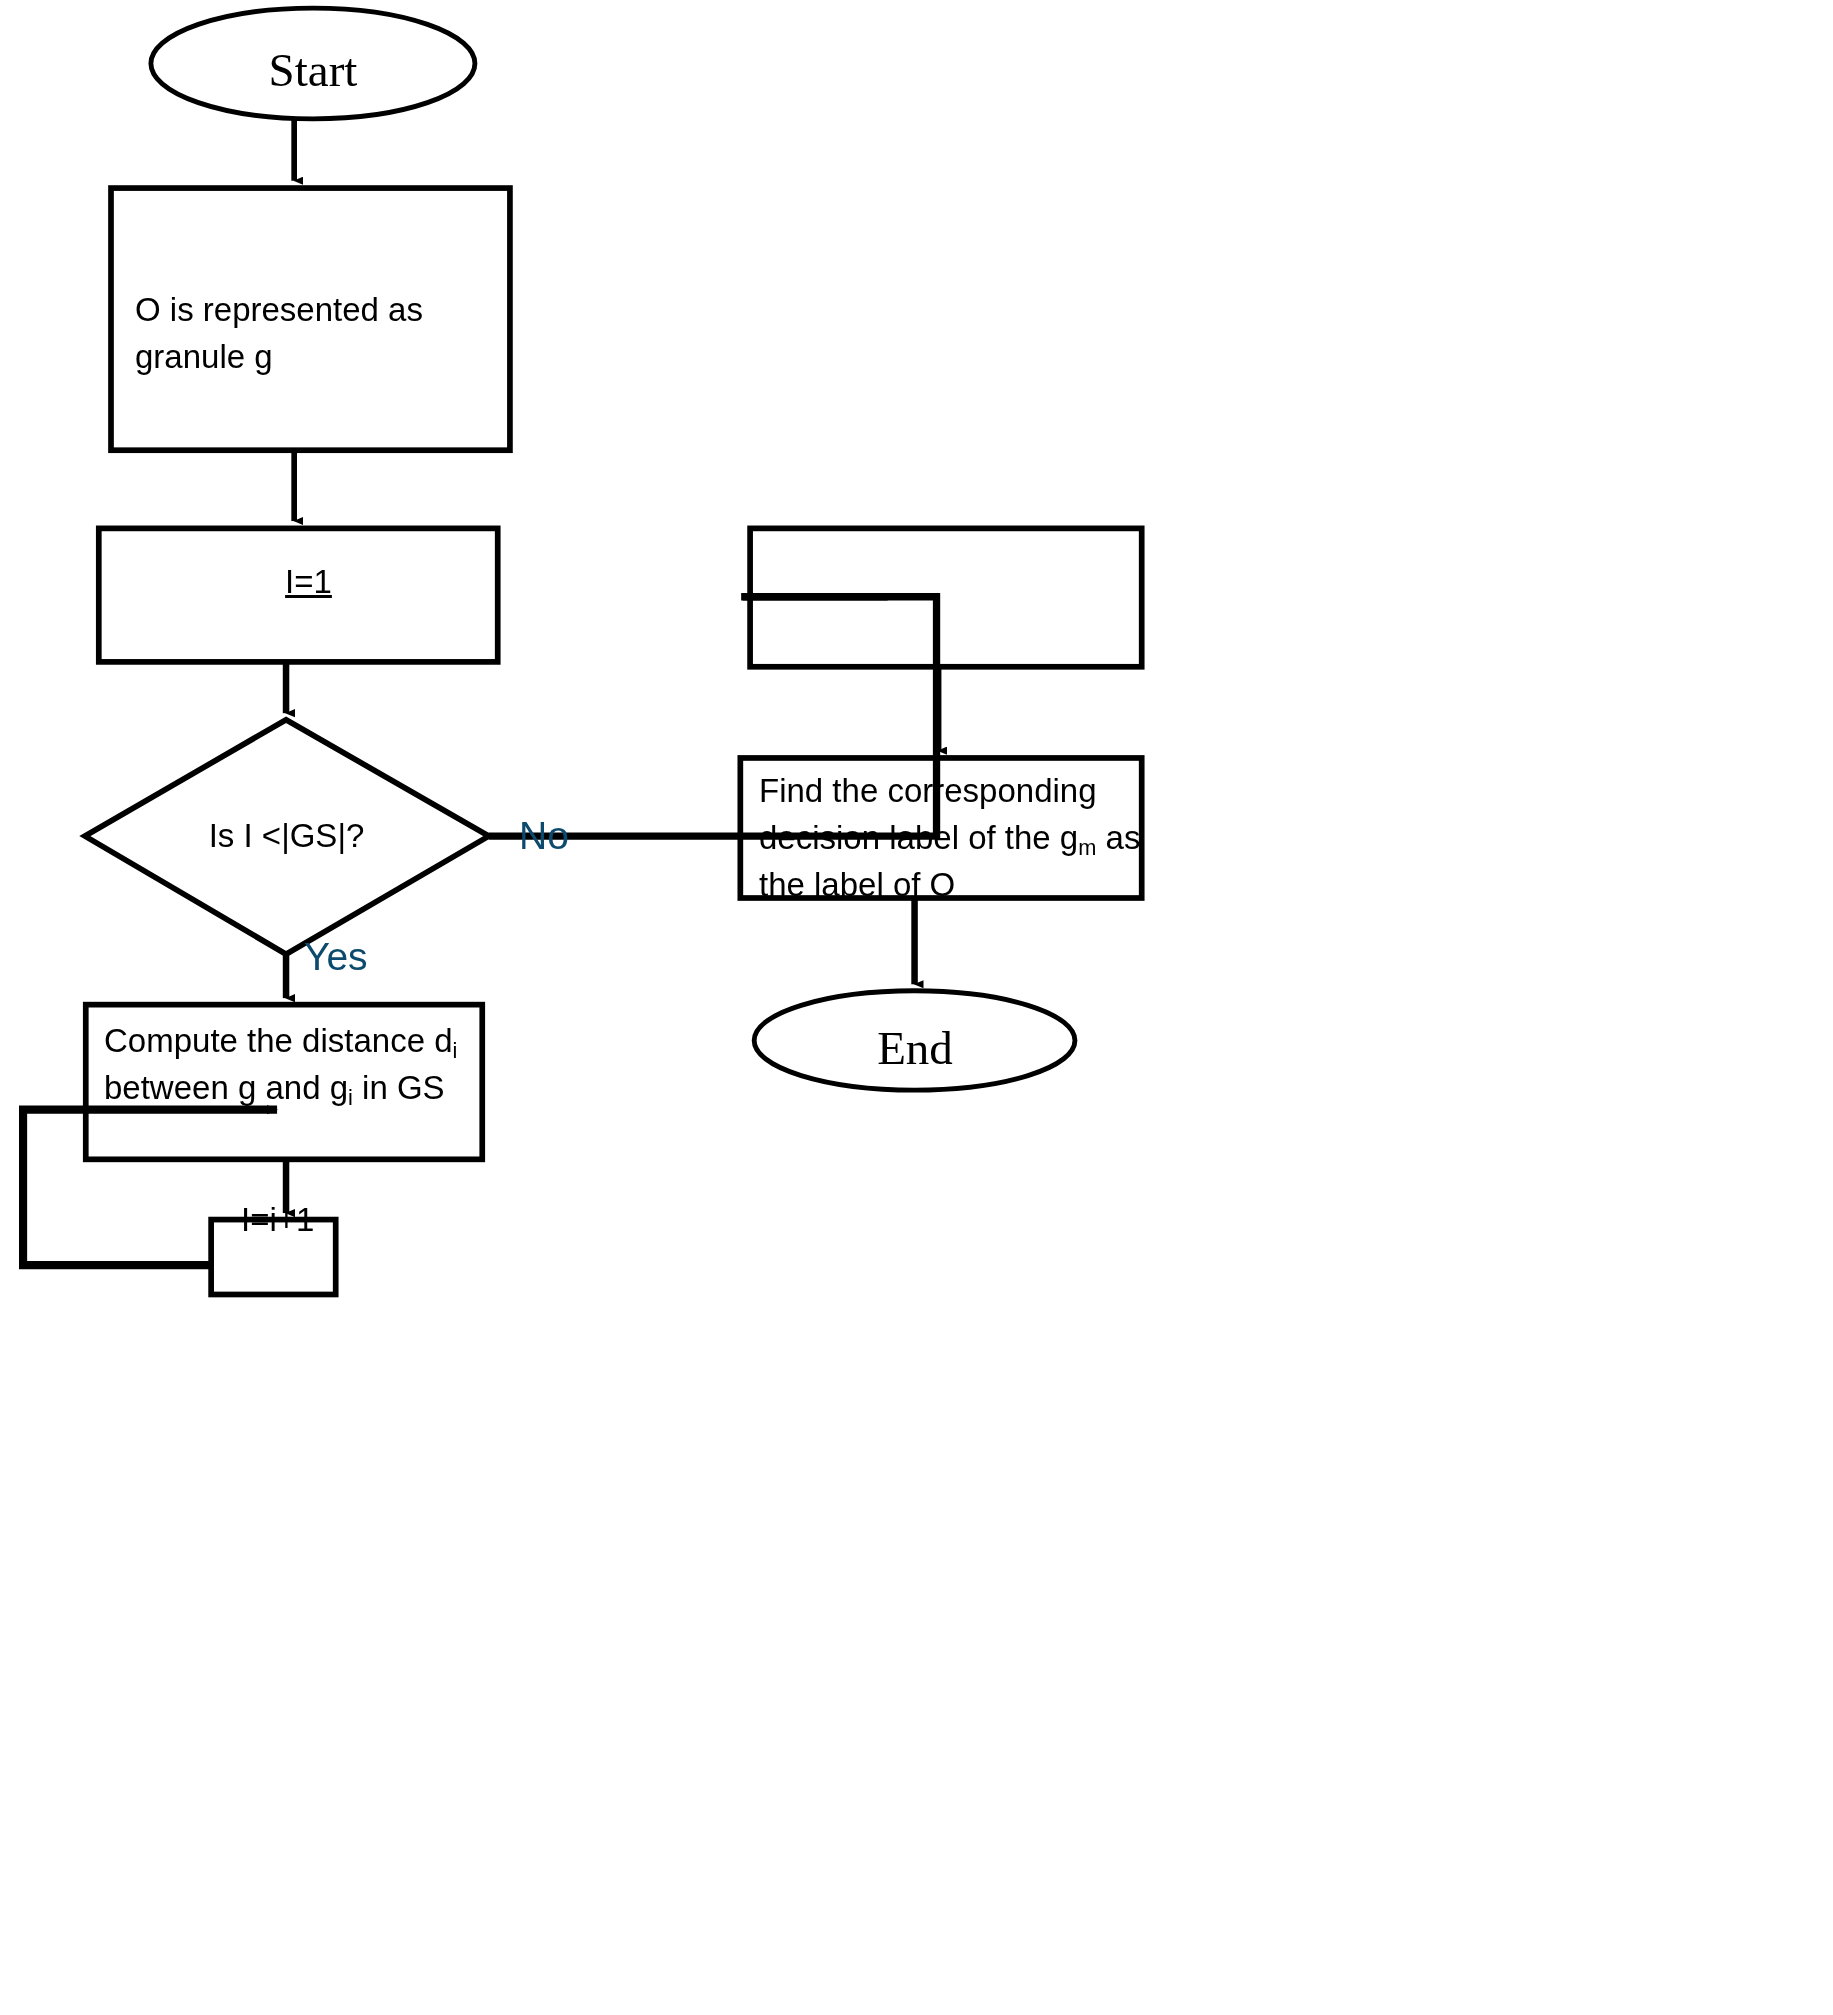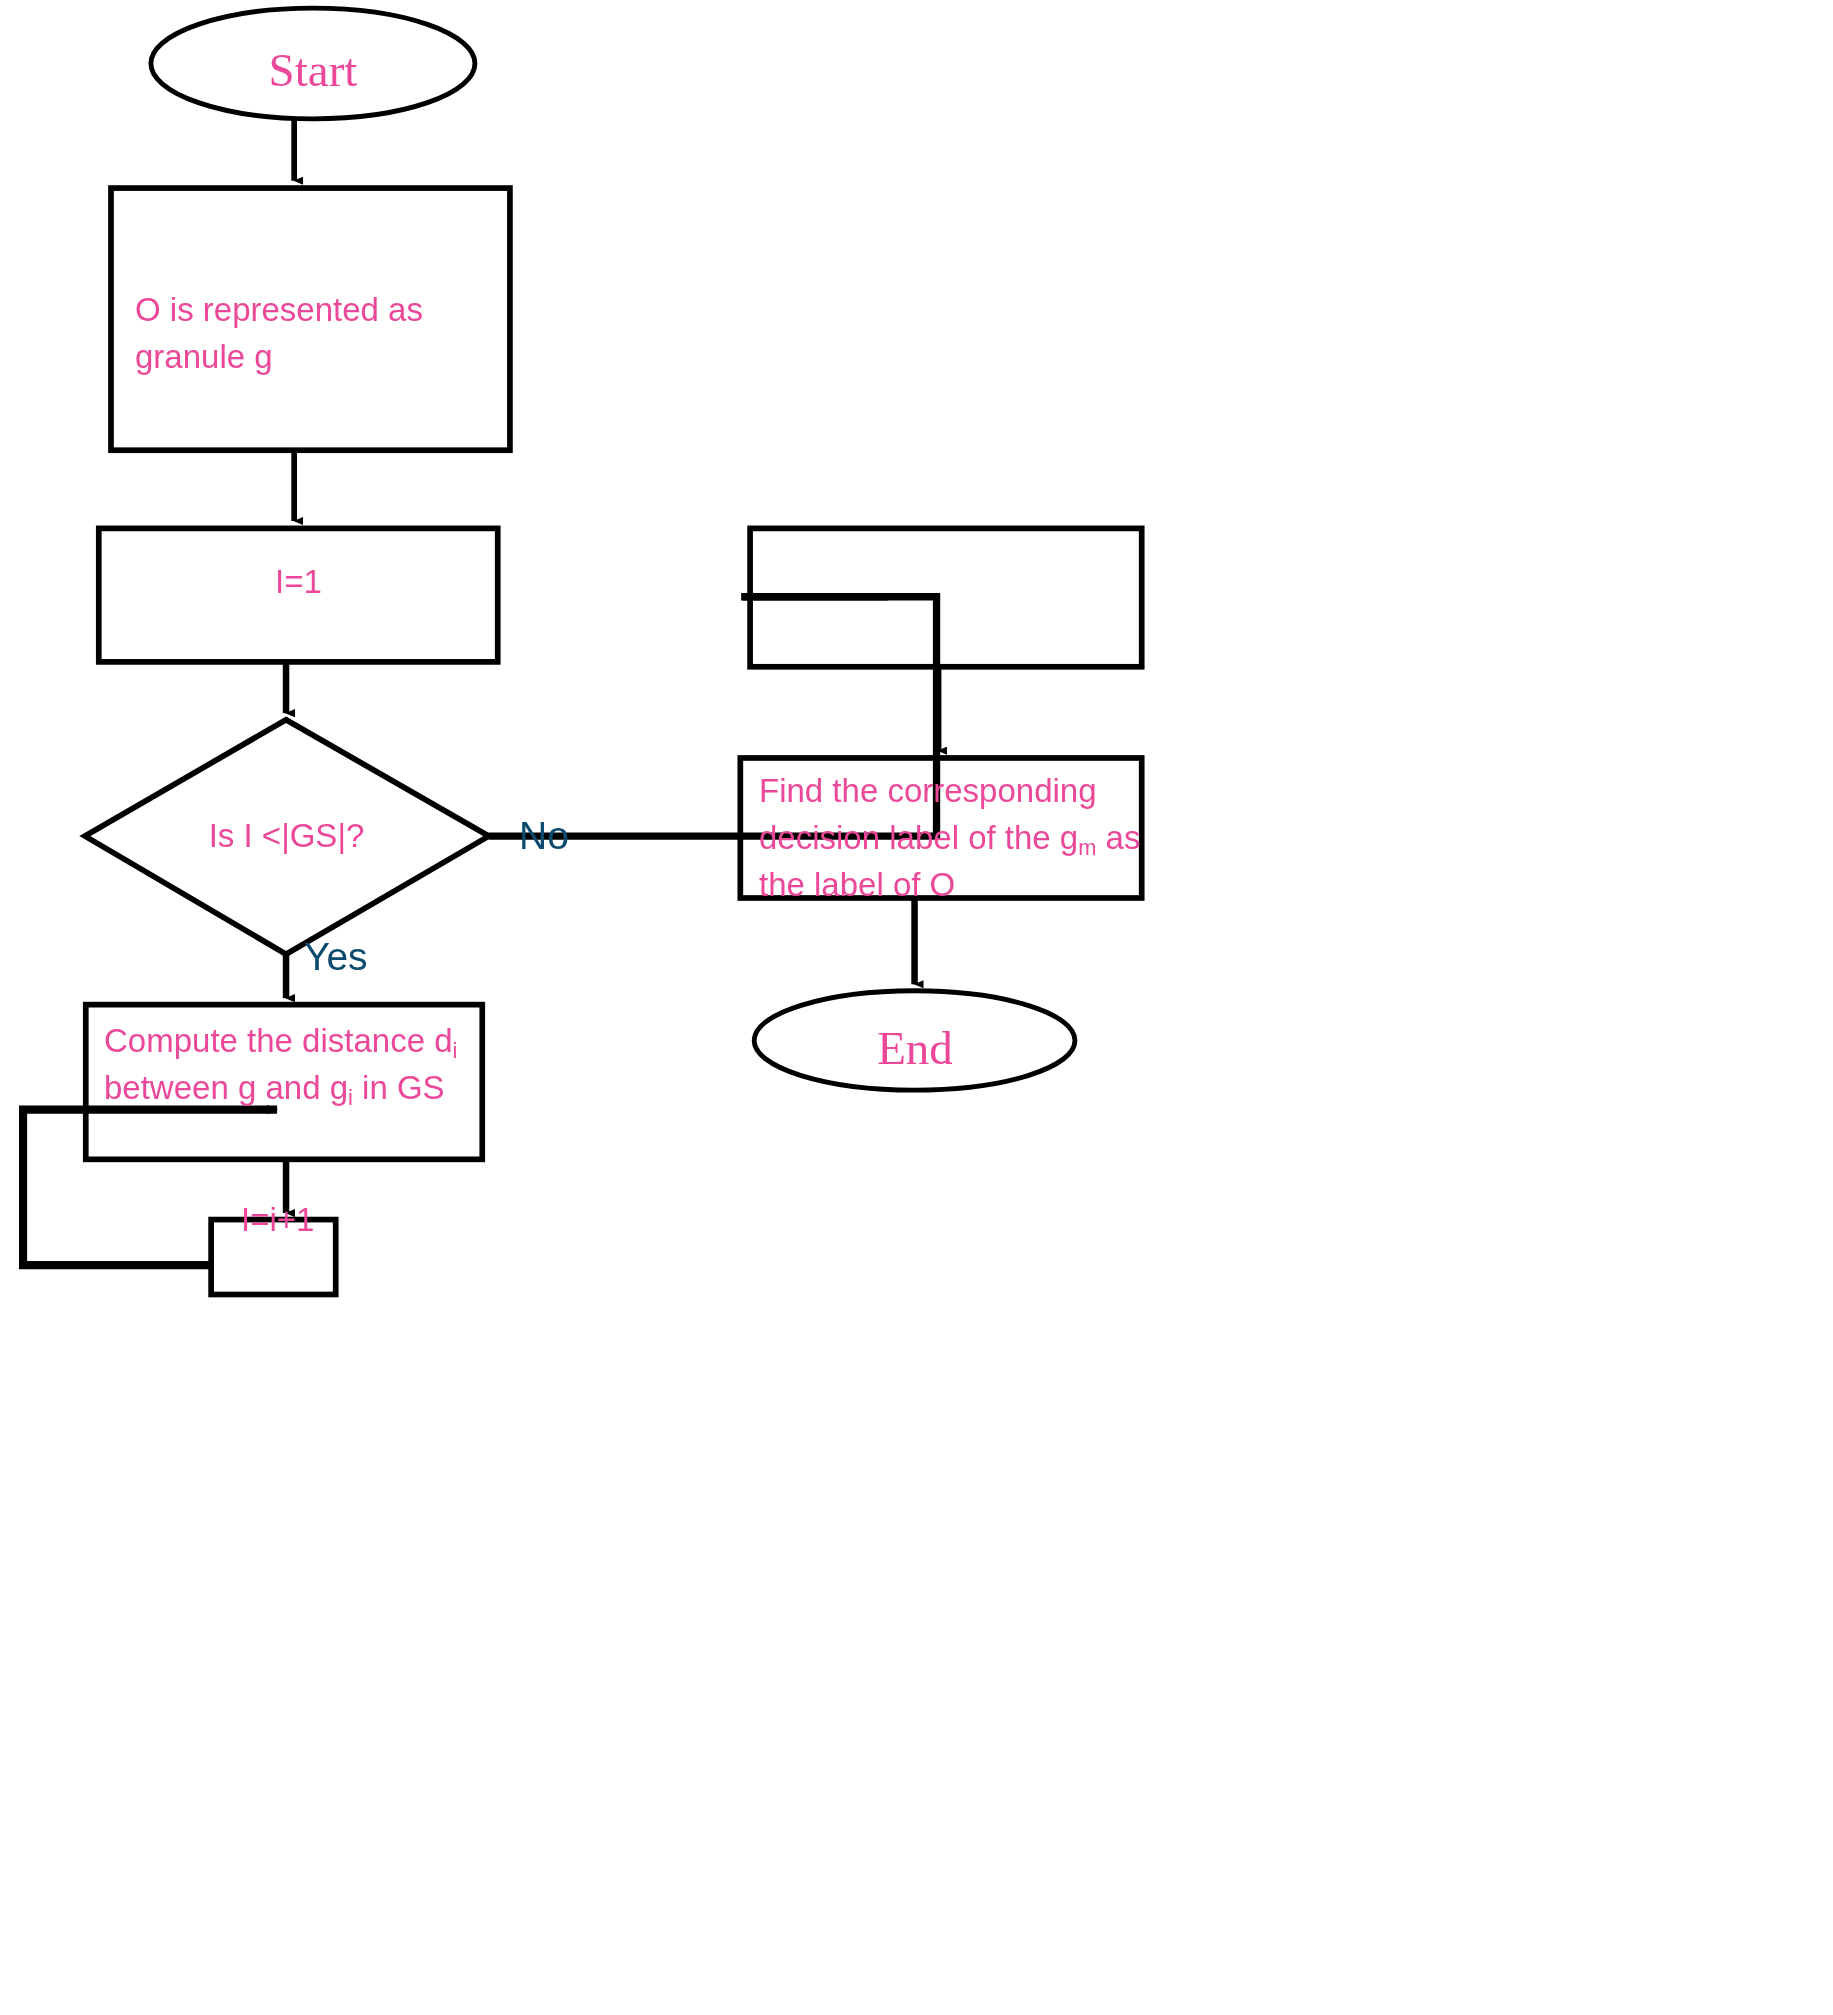--- a/index.html
+++ b/index.html
@@ -17,21 +17,21 @@
   }
   #flow-svg {
     position: absolute;
     left: 0;
     top: 0;
     width: 1834px;
     height: 2015px;
   }
   .node-text {
     position: absolute;
-    color: #ec4899;
+    color: #000000;
     line-height: 1.42;
     white-space: pre-wrap;
   }
   .serif-text {
     font-family: "Liberation Serif", serif;
     font-size: 47px;
     text-align: center;
   }
   .sans-text {
     font-family: "Liberation Sans", sans-serif;
@@ -104,21 +104,21 @@
 
     <line x1="1152" y1="819" x2="1152" y2="922" stroke="#000000" stroke-width="8" marker-end="url(#arrowDown)"></line>
 
     <line x1="1123" y1="1103" x2="1123" y2="1209" stroke="#000000" stroke-width="8" marker-end="url(#arrowDown)"></line>
   </svg>
 
   <div class="node-text serif-text ctr" style="left:150px; top:37px; width:326px;">Start</div>
 
   <div class="node-text sans-text" style="left:135px; top:287px; width:375px;">O is represented as granule g</div>
 
-  <div class="node-text sans-text ctr" style="left:99px; top:559px; width:399px;">I=1</div>
+  <div class="node-text sans-text ctr" style="left:109px; top:559px; width:399px;text-decoration:underline;">I=1</div>
 
   <div class="node-text sans-text" style="left:104px; top:1018px; width:383px;"><span>Compute the distance d</span><sub>i</sub><br><span>between g and g</span><sub>i</sub><span> in GS</span></div>
 
   <div class="node-text sans-text ctr" style="left:148px; top:813px; width:277px;">Is I &lt;|GS|?</div>
 
   <div class="node-text sans-text" style="left:221px; top:1197px; width:114px;margin-left:20px;">I=i+1</div>
 
 
   <div class="node-text sans-text" style="left:759px; top:768px; width:391px;"><span>Find the corresponding</span><br><span>decision label of the g</span><sub>m</sub><span> as</span><br><span>the label of O</span></div>
 

